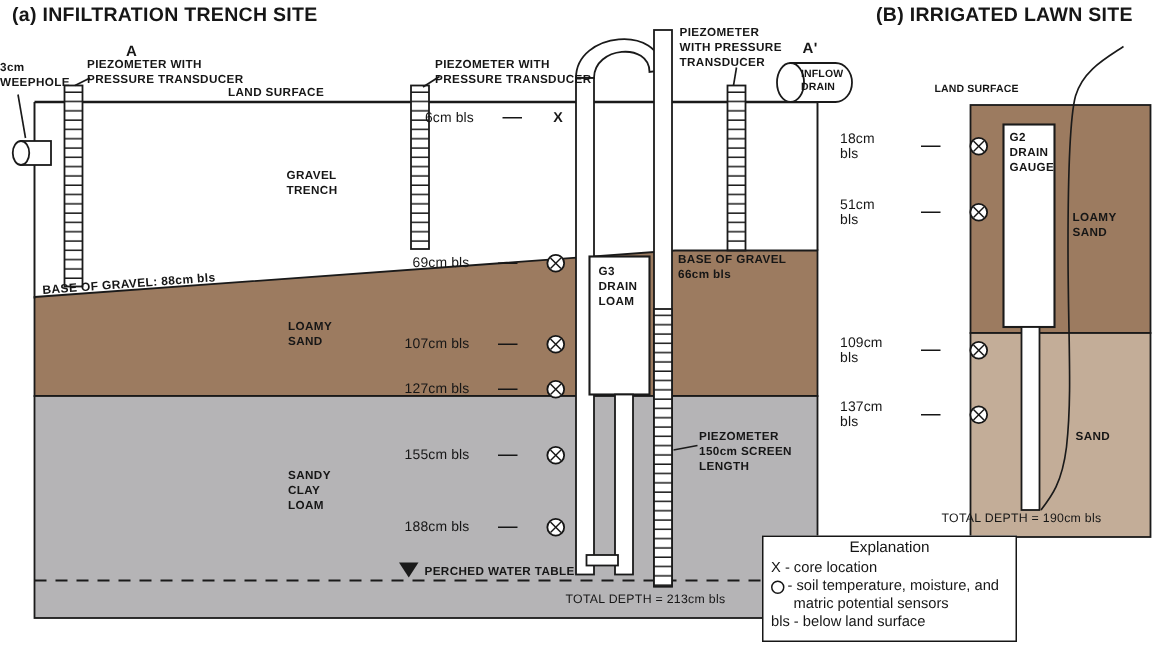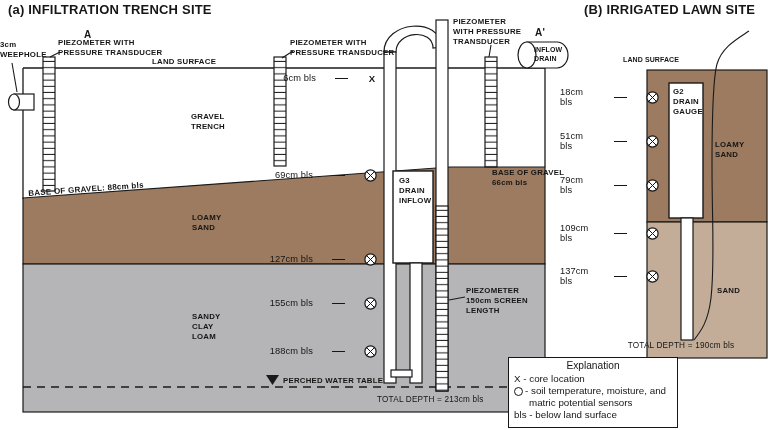--- a/index.html
+++ b/index.html
@@ -112,25 +112,25 @@
 WITH PRESSURE
 TRANSDUCER</div>
   <div class="lbl" style="left:152px;top:57px;">LAND SURFACE</div>
   <div class="lbl" style="left:191px;top:112px;">GRAVEL
 TRENCH</div>
   <div class="lbl small" style="left:534px;top:45px;line-height:1.35;">INFLOW
 DRAIN</div>
   <div class="lbl rot" style="left:28px;top:189px;">BASE OF GRAVEL: 88cm bls</div>
   <div class="lbl" style="left:192px;top:213px;">LOAMY
 SAND</div>
-  <div class="lbl" style="left:492px;top:168px;">BASE OF GRAVEL
+  <div class="lbl" style="left:452px;top:168px;">BASE OF GRAVEL
 66cm bls</div>
   <div class="lbl" style="left:399px;top:176px;">G3
 DRAIN
-INFLOW</div>
+LOAM</div>
   <div class="lbl" style="left:192px;top:312px;">SANDY
 CLAY
 LOAM</div>
   <div class="lbl" style="left:466px;top:286px;">PIEZOMETER
 150cm SCREEN
 LENGTH</div>
   <div class="lbl" style="left:283px;top:376px;">PERCHED WATER TABLE</div>
   <div class="lbl total" style="left:377px;top:395px;">TOTAL DEPTH = 213cm bls</div>
 
   <div class="depth-row trench-row" style="top:71px;">
@@ -140,20 +140,29 @@
   </div>
   <div class="depth-row trench-row" style="top:168px;">
     <span>69cm bls</span>
     <span class="tick"></span>
     <svg class="sensor-svg" width="13" height="13">
         <circle cx="6.5" cy="6.5" r="5.6" fill="#fff" stroke="#161616" stroke-width="1.2"></circle>
         <line x1="3" y1="3" x2="10" y2="10" stroke="#161616" stroke-width="1"></line>
         <line x1="10" y1="3" x2="3" y2="10" stroke="#161616" stroke-width="1"></line>
       </svg>
   </div>
+  <div class="depth-row trench-row" style="top:222px;">
+    <span>107cm bls</span>
+    <span class="tick"></span>
+    <svg class="sensor-svg" width="13" height="13">
+        <circle cx="6.5" cy="6.5" r="5.6" fill="#fff" stroke="#161616" stroke-width="1.2"></circle>
+        <line x1="3" y1="3" x2="10" y2="10" stroke="#161616" stroke-width="1"></line>
+        <line x1="10" y1="3" x2="3" y2="10" stroke="#161616" stroke-width="1"></line>
+      </svg>
+  </div>
   <div class="depth-row trench-row" style="top:252px;">
     <span>127cm bls</span>
     <span class="tick"></span>
     <svg class="sensor-svg" width="13" height="13">
         <circle cx="6.5" cy="6.5" r="5.6" fill="#fff" stroke="#161616" stroke-width="1.2"></circle>
         <line x1="3" y1="3" x2="10" y2="10" stroke="#161616" stroke-width="1"></line>
         <line x1="10" y1="3" x2="3" y2="10" stroke="#161616" stroke-width="1"></line>
       </svg>
   </div>
   <div class="depth-row trench-row" style="top:296px;">
@@ -188,29 +197,20 @@
     <span>18cm bls</span>
     <span class="tick"></span>
     <svg class="sensor-svg" width="13" height="13">
         <circle cx="6.5" cy="6.5" r="5.6" fill="#fff" stroke="#161616" stroke-width="1.2"></circle>
         <line x1="3" y1="3" x2="10" y2="10" stroke="#161616" stroke-width="1"></line>
         <line x1="10" y1="3" x2="3" y2="10" stroke="#161616" stroke-width="1"></line>
       </svg>
   </div>
   <div class="depth-row lawn-row" style="top:134px;">
     <span>51cm bls</span>
-    <span class="tick"></span>
-    <svg class="sensor-svg" width="13" height="13">
-        <circle cx="6.5" cy="6.5" r="5.6" fill="#fff" stroke="#161616" stroke-width="1.2"></circle>
-        <line x1="3" y1="3" x2="10" y2="10" stroke="#161616" stroke-width="1"></line>
-        <line x1="10" y1="3" x2="3" y2="10" stroke="#161616" stroke-width="1"></line>
-      </svg>
-  </div>
-  <div class="depth-row lawn-row" style="top:178px;">
-    <span>79cm bls</span>
     <span class="tick"></span>
     <svg class="sensor-svg" width="13" height="13">
         <circle cx="6.5" cy="6.5" r="5.6" fill="#fff" stroke="#161616" stroke-width="1.2"></circle>
         <line x1="3" y1="3" x2="10" y2="10" stroke="#161616" stroke-width="1"></line>
         <line x1="10" y1="3" x2="3" y2="10" stroke="#161616" stroke-width="1"></line>
       </svg>
   </div>
   <div class="depth-row lawn-row" style="top:226px;">
     <span>109cm bls</span>
     <span class="tick"></span>

